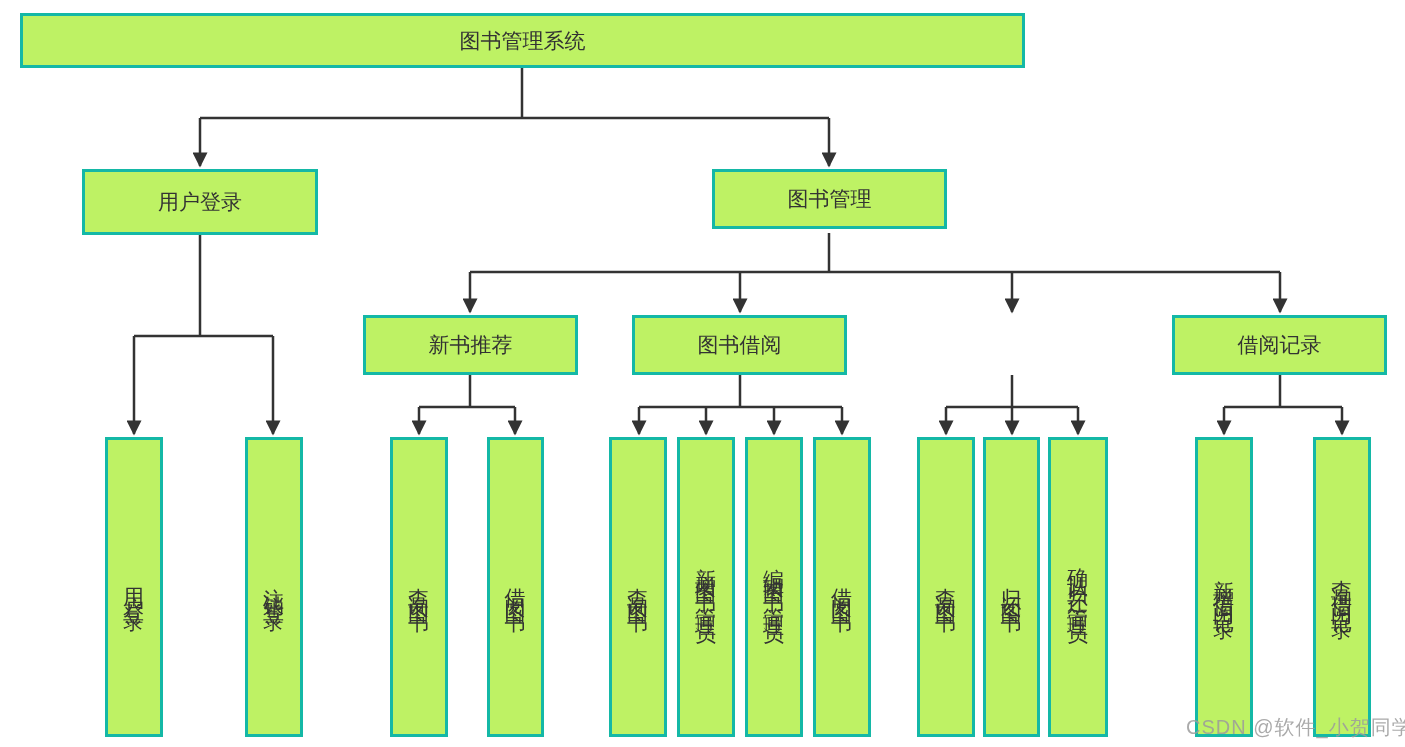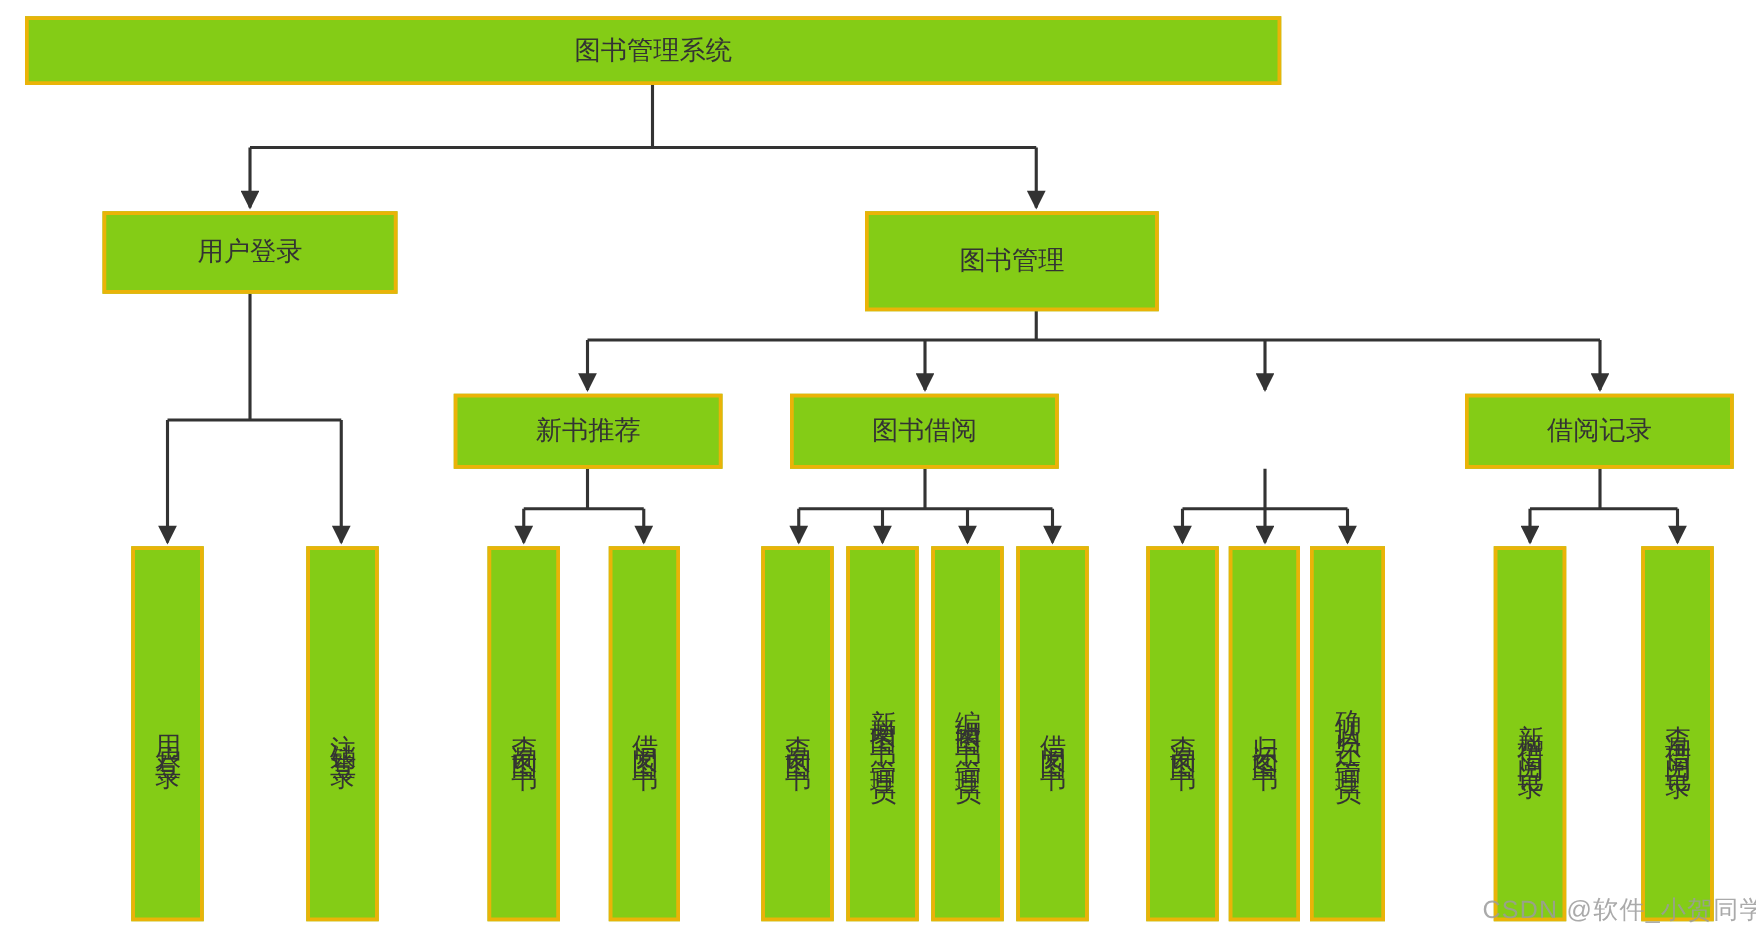--- a/index.html
+++ b/index.html
@@ -14,22 +14,22 @@
   }
   .connectors {
     position: absolute;
     left: 0; top: 0;
     width: 1405px; height: 747px;
     pointer-events: none;
   }
   .node {
     position: absolute;
     box-sizing: border-box;
-    border: 3px solid #eab308;
-    background: #84cc16;
+    border: 3px solid #14b8a6;
+    background: #bef264;
     display: flex;
     align-items: center;
     justify-content: center;
     font-size: 21px;
     line-height: 1.2;
     color: #333333;
     white-space: nowrap;
   }
   .node.root { border-width: 3px; }
   .node.vleaf span {
@@ -119,21 +119,21 @@
     </g>
   </svg>
 
   <div class="node root" style="left:20px; top:13px; width:1005px; height:55px">
     <span>图书管理系统</span>
   </div>
 
   <div class="node" style="left:82px; top:169px; width:236px; height:66px">
     <span>用户登录</span>
   </div>
-  <div class="node" style="left:692px; top:169px; width:235px; height:80px">
+  <div class="node" style="left:712px; top:169px; width:235px; height:60px">
     <span>图书管理</span>
   </div>
 
   <div class="node" style="left:632px; top:315px; width:215px; height:60px">
     <span>图书借阅</span>
   </div>
   <div class="node" style="left:363px; top:315px; width:215px; height:60px">
     <span>新书推荐</span>
   </div>
   <div class="node" style="left:1172px; top:315px; width:215px; height:60px">

